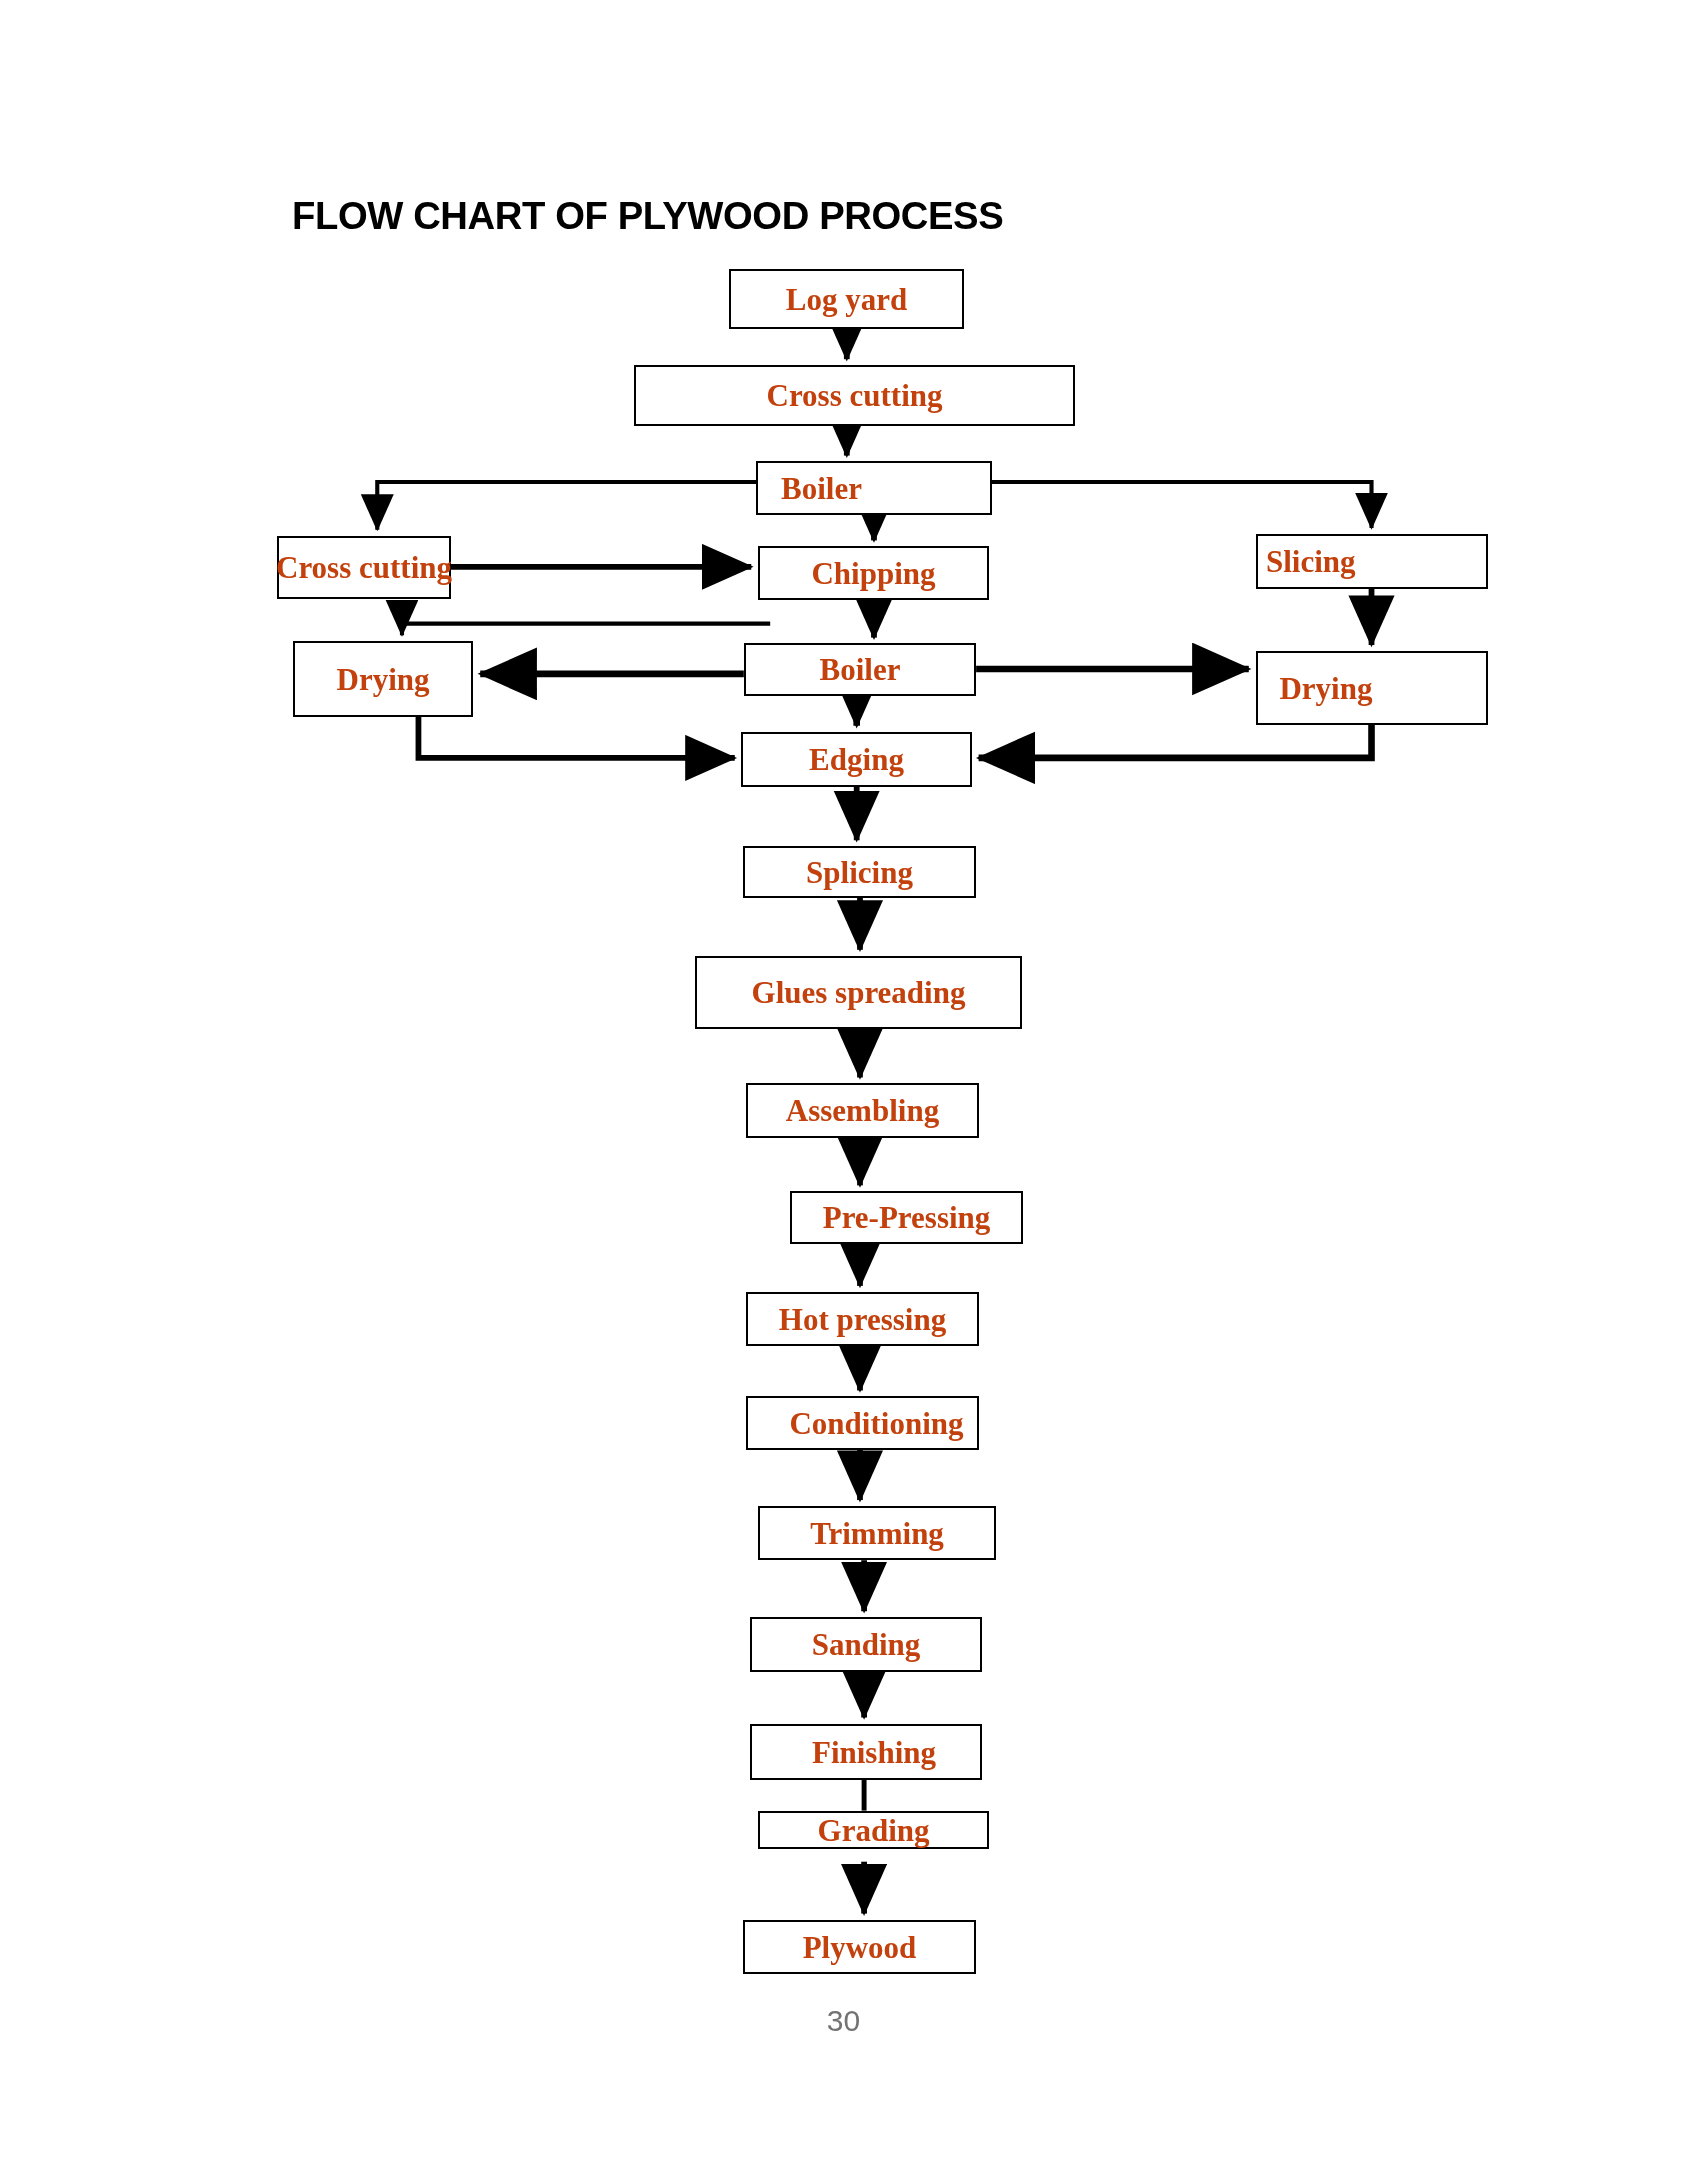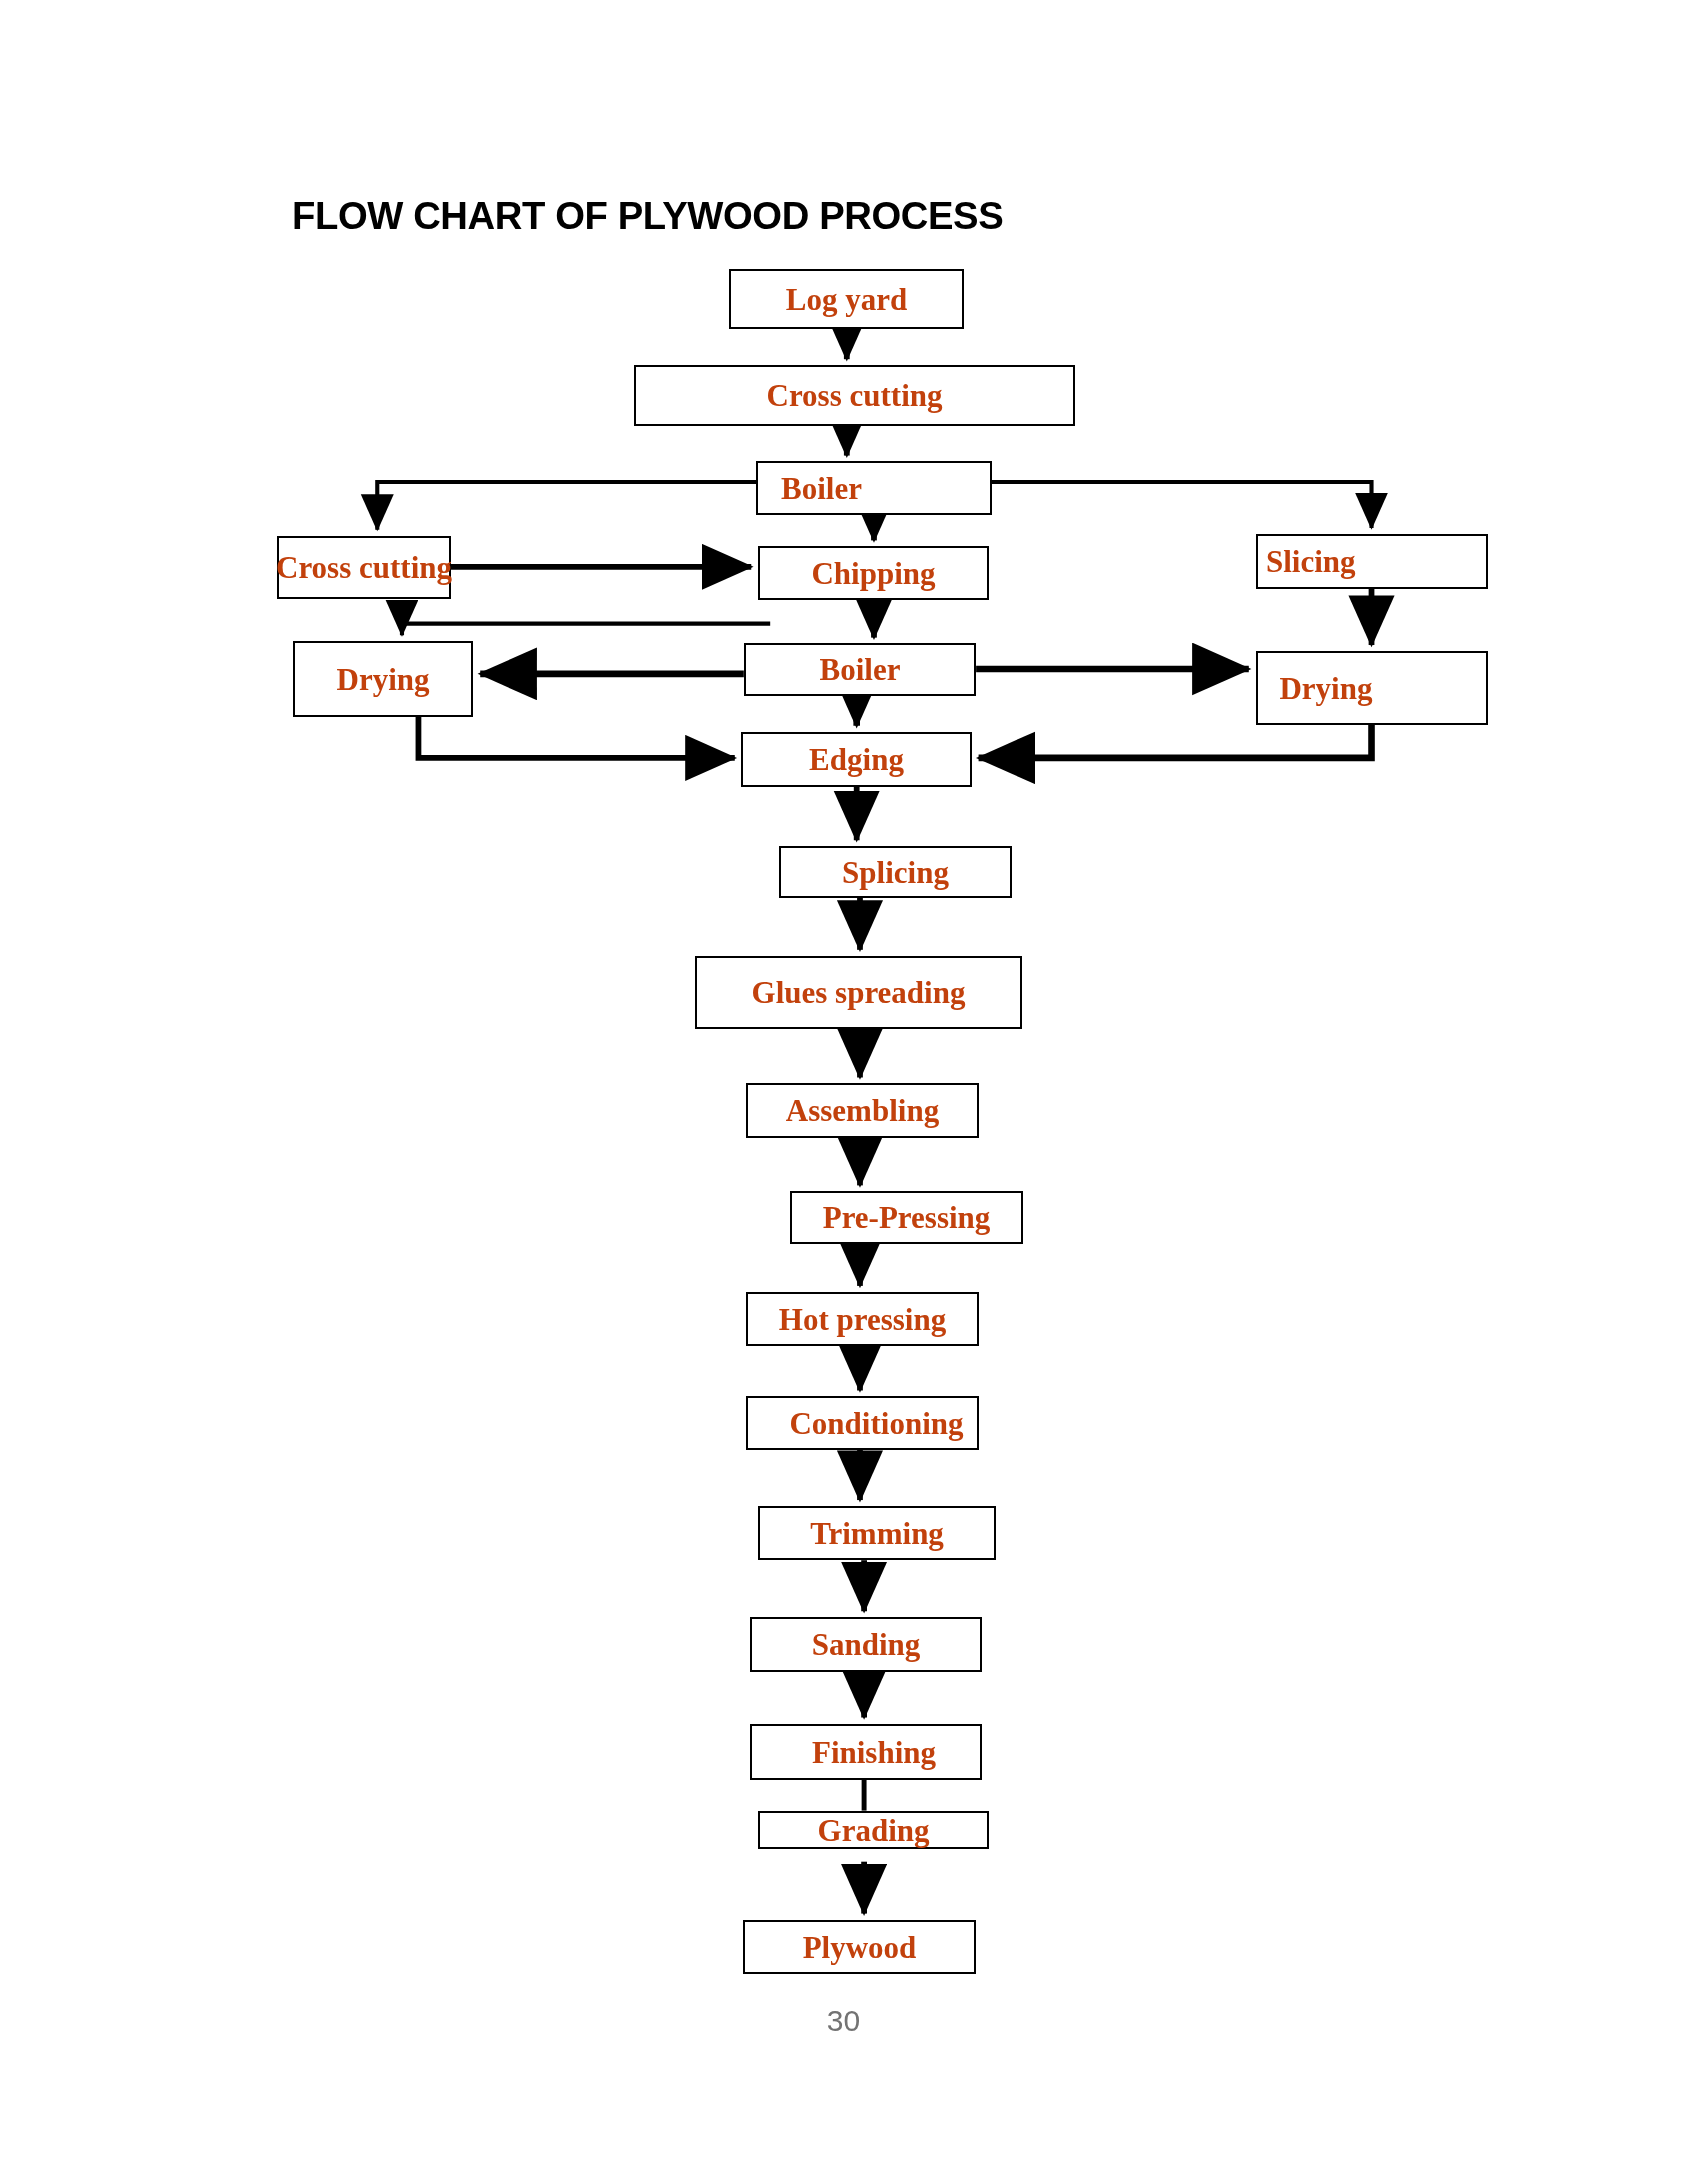--- a/index.html
+++ b/index.html
@@ -149,21 +149,21 @@
   <div class="node" style="left:1256px;top:534px;width:232px;height:55px;justify-content:flex-start;padding-left:8px;">Slicing</div>
 
   <div class="node" style="left:293px;top:641px;width:180px;height:76px;">Drying</div>
 
   <div class="node" style="left:744px;top:643px;width:232px;height:53px;">Boiler</div>
 
   <div class="node" style="left:1256px;top:651px;width:232px;height:74px;justify-content:flex-start;padding-left:21.4px;">Drying</div>
 
   <div class="node" style="left:741px;top:732px;width:231px;height:55px;">Edging</div>
 
-  <div class="node" style="left:743px;top:846px;width:233px;height:52px;margin-left:36px;">Splicing</div>
+  <div class="node" style="left:743px;top:846px;width:233px;height:52px;">Splicing</div>
 
   <div class="node" style="left:695px;top:956px;width:327px;height:73px;">Glues spreading</div>
 
   <div class="node" style="left:746px;top:1083px;width:233px;height:55px;">Assembling</div>
 
   <div class="node" style="left:746px;top:1191px;width:233px;height:53px;margin-left:44px;">Pre-Pressing</div>
 
   <div class="node" style="left:746px;top:1292px;width:233px;height:54px;">Hot pressing</div>
 
   <div class="node" style="left:746px;top:1396px;width:233px;height:54px;padding-left:28px;">Conditioning</div>

